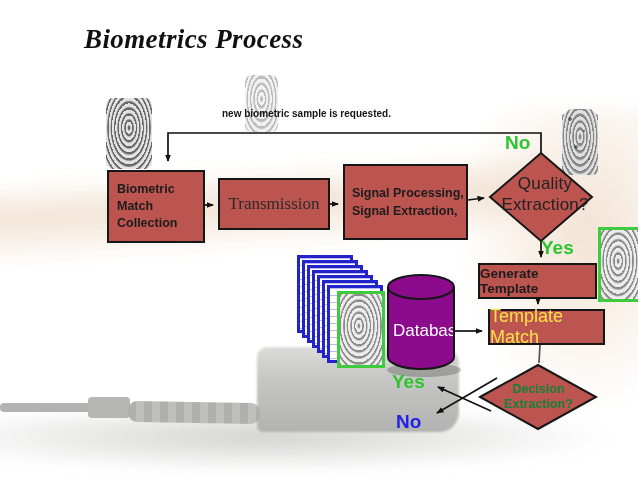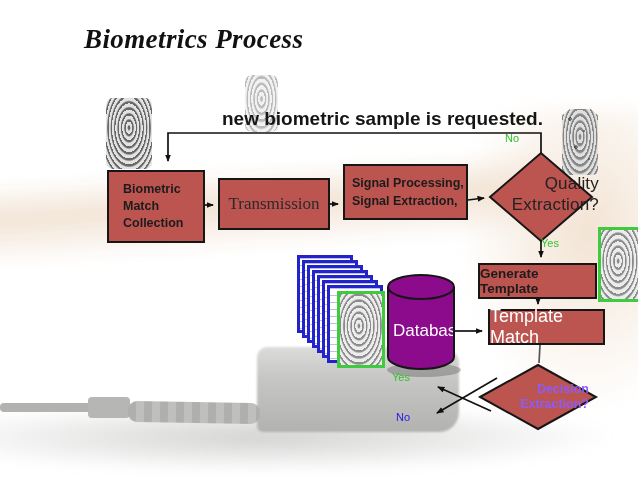--- a/index.html
+++ b/index.html
@@ -83,48 +83,48 @@
   .doc-frame:nth-child(7){left:30px;top:30px;}
 
   
   .canvas{position:absolute;left:0;top:0;width:638px;height:479px;z-index:3;}
 
   
   .node{
     position:absolute;background:#bc5450;border:2px solid #161616;z-index:4;
     display:flex;flex-direction:column;justify-content:center;color:#1c1c1c;
   }
-  .node-collection{left:107px;top:170px;width:98px;height:73px;padding-left:14px;
+  .node-collection{left:107px;top:170px;width:98px;height:73px;padding-left:8px;
     font-weight:bold;font-size:12.5px;line-height:17px;}
   .node-transmission{left:218px;top:178px;width:112px;height:52px;align-items:center;
     font-size:17px;color:#2a2a2a;font-family:Liberation Serif, serif;}
-  .node-signal{left:343px;top:164px;width:125px;height:56px;padding-left:7px;
+  .node-signal{left:343px;top:164px;width:125px;height:76px;padding-left:7px;
     font-weight:bold;font-size:12.5px;line-height:18px;}
   .node-generate{left:478px;top:263px;width:119px;height:36px;align-items:flex-end;
     font-weight:bold;font-size:13.5px;}
   .node-match{left:488px;top:309px;width:117px;height:36px;align-items:center;
-    font-size:18px;color:#ffffff;}
-
-  
-  .diamond-label{position:absolute;z-index:5;text-align:right;color:#222;}
+    font-size:18px;color:#fde047;}
+
+  
+  .diamond-label{position:absolute;z-index:5;text-align:center;color:#222;}
   .label-quality{left:491px;top:173px;width:108px;font-size:17px;line-height:21px;letter-spacing:.2px;}
-  .label-decision{left:488px;top:382px;width:101px;font-size:12.5px;font-weight:bold;line-height:15px;color:#8b5cf6;}
+  .label-decision{left:488px;top:382px;width:101px;font-size:12.5px;font-weight:bold;line-height:15px;color:#15803d;}
   .label-database{
     position:absolute;left:393px;top:321px;width:60px;z-index:5;overflow:hidden;
     white-space:nowrap;color:#ffffff;font-size:17px;
   }
 
   
   .title{
     position:absolute;left:84px;top:24px;z-index:5;
     font-family:"Liberation Serif",serif;font-weight:bold;font-style:italic;
     font-size:27px;color:#111;letter-spacing:.4px;
   }
-  .loop-note{position:absolute;left:222px;top:108px;z-index:5;font-weight:bold;font-size:19px;color:#151515;}
-  .branch{position:absolute;z-index:5;font-weight:normal;font-size:11px;}
+  .loop-note{position:absolute;left:222px;top:108px;z-index:5;font-weight:bold;font-size:10px;color:#151515;}
+  .branch{position:absolute;z-index:5;font-weight:bold;font-size:19px;}
   .branch-green{color:#2fc42f;}
   .branch-no-top{left:505px;top:132px;}
   .branch-yes-mid{left:541px;top:237px;}
   .branch-yes-bottom{left:392px;top:371px;}
   .branch-no-bottom{left:396px;top:411px;color:#2222e6;}
 </style>
 </head>
 <body>
 
 <div class="slide">

